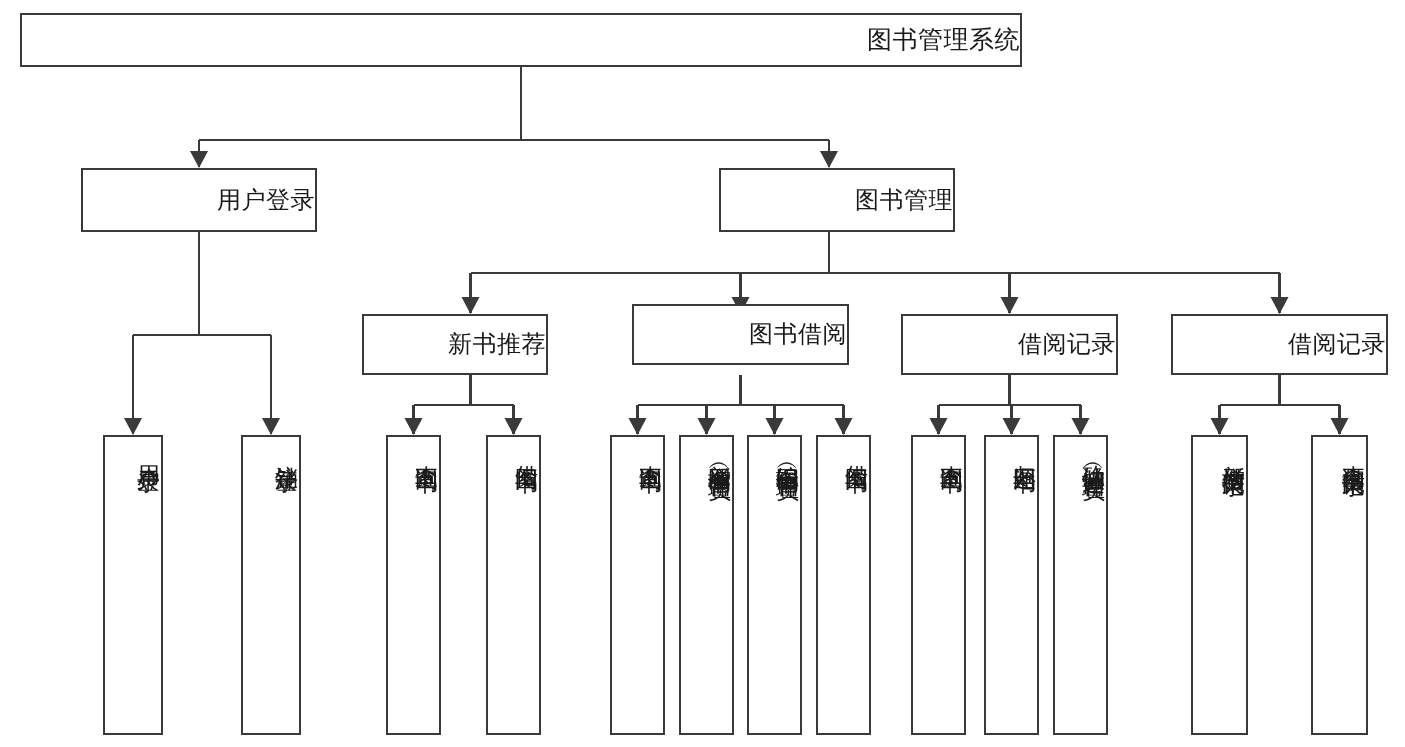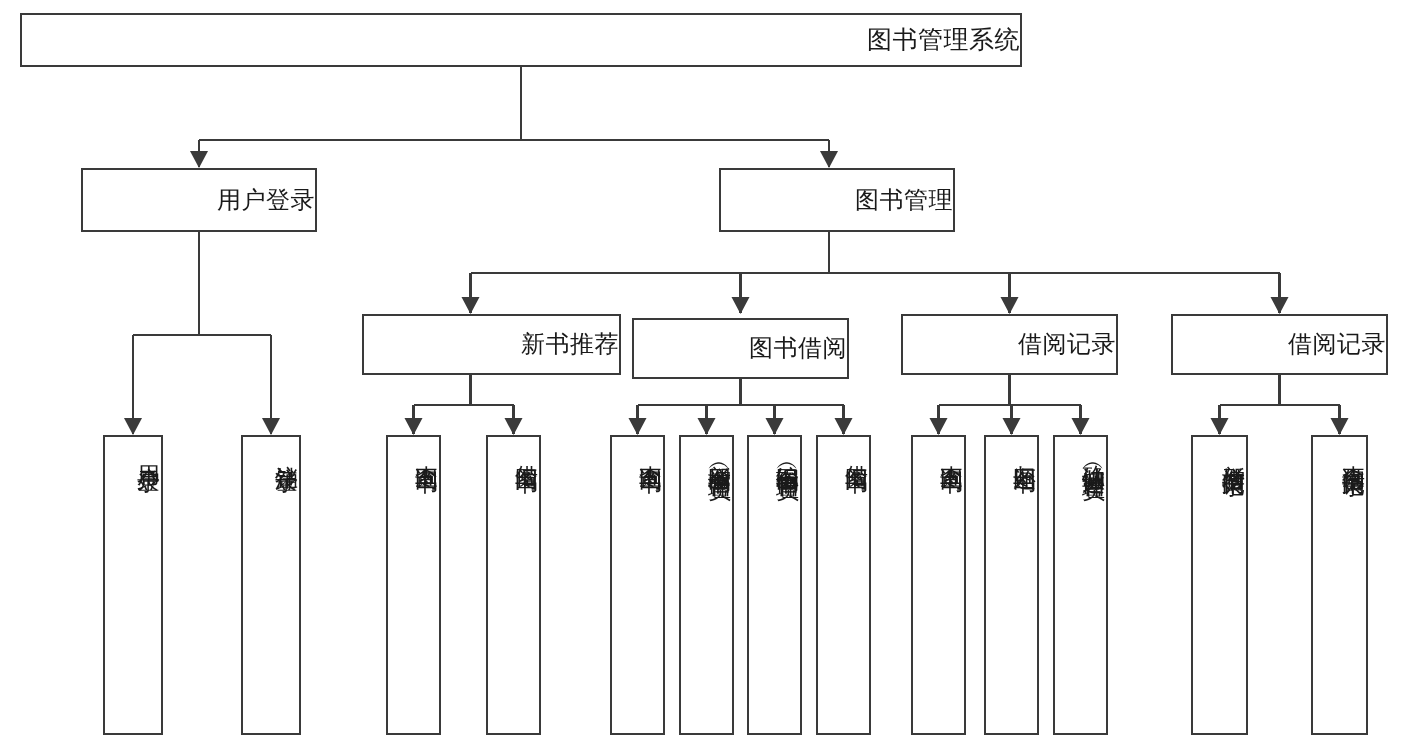--- a/index.html
+++ b/index.html
@@ -126,24 +126,24 @@
   <div id="nodes">
       <div class="node horiz level-0" style="left: 20px; top: 13px; width: 1002px; height: 54px; border-color: rgb(58, 58, 58); background: rgb(255, 255, 255);">
         <span class="label" style="color: rgb(26, 26, 26);">图书管理系统</span>
       </div>
       <div class="node horiz level-1" style="left: 81px; top: 168px; width: 236px; height: 64px; border-color: rgb(58, 58, 58); background: rgb(255, 255, 255);">
         <span class="label" style="color: rgb(26, 26, 26);">用户登录</span>
       </div>
       <div class="node horiz level-1" style="left: 711px; top: 168px; width: 236px; height: 64px; border-color: rgb(58, 58, 58); background: rgb(255, 255, 255); margin-left: 8px;">
         <span class="label" style="color: rgb(26, 26, 26);">图书管理</span>
       </div>
-      <div class="node horiz level-2" style="left: 362px; top: 314px; width: 259px; height: 61px; border-color: rgb(58, 58, 58); background: rgb(255, 255, 255);">
+      <div class="node horiz level-2" style="left: 362px; top: 314px; width: 186px; height: 61px; border-color: rgb(58, 58, 58); background: rgb(255, 255, 255);">
         <span class="label" style="color: rgb(26, 26, 26);">新书推荐</span>
       </div>
-      <div class="node horiz level-2" style="left: 632px; top: 318px; width: 217px; height: 61px; border-color: rgb(58, 58, 58); background: rgb(255, 255, 255);">
+      <div class="node horiz level-2" style="left: 632px; top: 304px; width: 217px; height: 61px; border-color: rgb(58, 58, 58); background: rgb(255, 255, 255);">
         <span class="label" style="color: rgb(26, 26, 26);">图书借阅</span>
       </div>
       <div class="node horiz level-2" style="left: 901px; top: 314px; width: 217px; height: 61px; border-color: rgb(58, 58, 58); background: rgb(255, 255, 255);">
         <span class="label" style="color: rgb(26, 26, 26);">借阅记录</span>
       </div>
       <div class="node horiz level-2" style="left: 1171px; top: 314px; width: 217px; height: 61px; border-color: rgb(58, 58, 58); background: rgb(255, 255, 255);">
         <span class="label" style="color: rgb(26, 26, 26);">借阅记录</span>
       </div>
       <div class="node vert level-3" style="left: 103px; top: 435px; width: 60px; height: 300px; border-color: rgb(58, 58, 58); background: rgb(255, 255, 255);">
         <span class="label" style="color: rgb(26, 26, 26);">用户登录</span>

